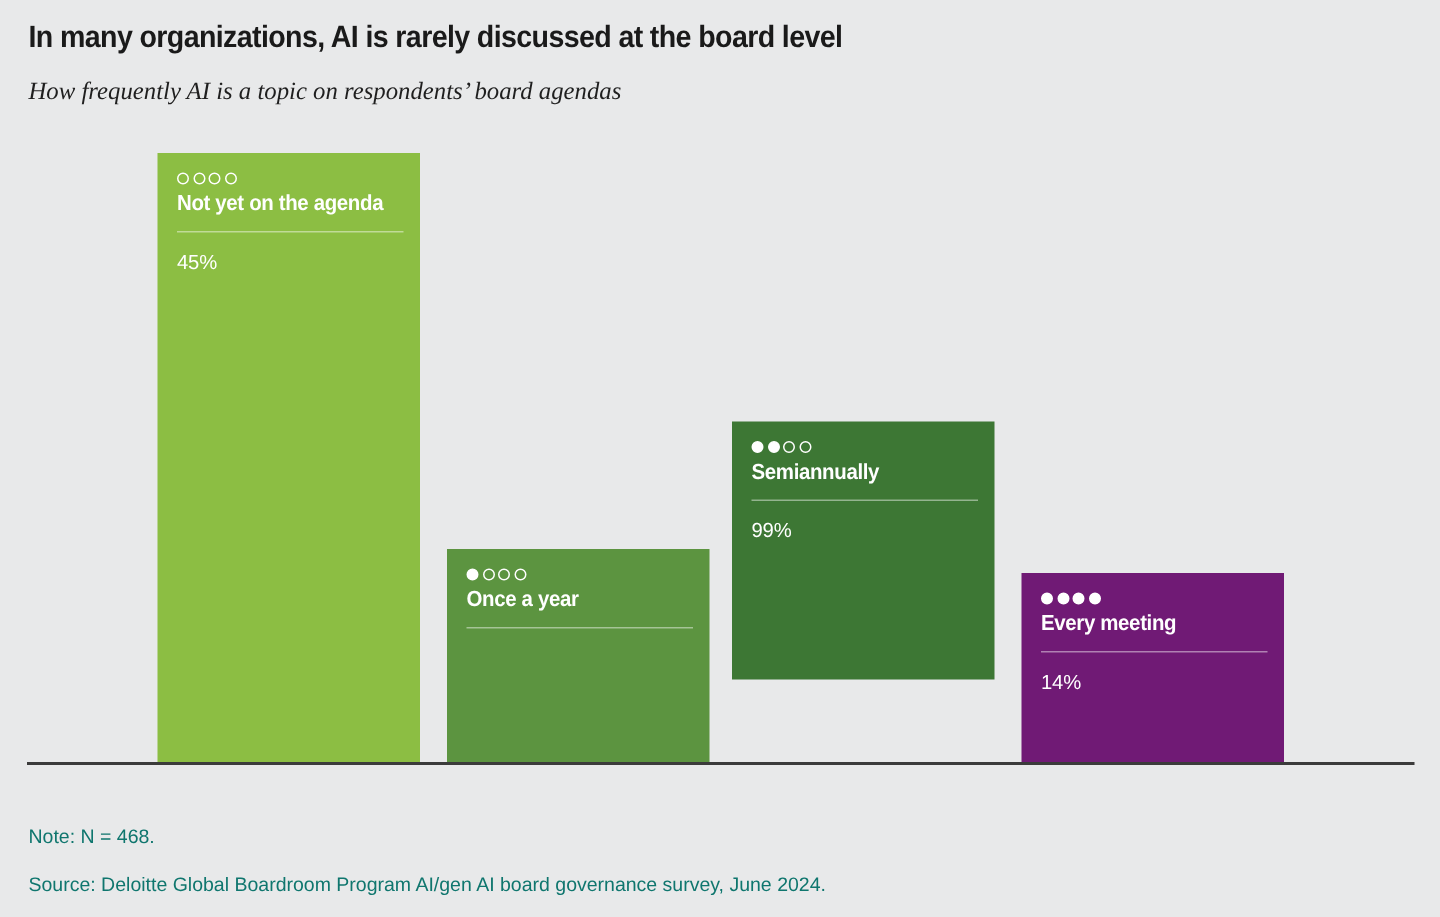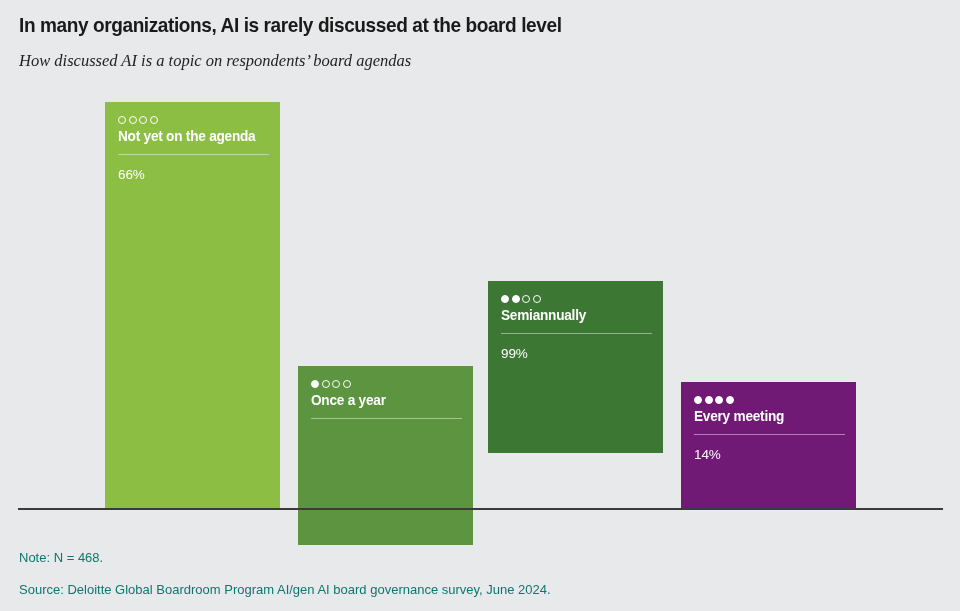--- a/index.html
+++ b/index.html
@@ -145,34 +145,34 @@
   .footnote.note   { top: 549px; }
   .footnote.source { top: 581px; }
 </style>
 </head>
 <body style="background: rgb(232, 233, 234);">
 
 <div id="chart-root">
 
   <div class="chart-title">In many organizations, AI is rarely discussed at the board level</div>
 
-  <div class="chart-subtitle">How discussed AI is a topic on respondents’ board agendas</div>
+  <div class="chart-subtitle">How frequently AI is a topic on respondents’ board agendas</div>
 
   <div class="plot">
 
     <div class="bar" id="bar-0" style="left: 105px; top: 102px; width: 175px; height: 406px; background: rgb(140, 190, 67);">
       <div class="bar-inner">
         <span class="dots" id="dots-0"><span class="dot hollow"></span><span class="dot hollow"></span><span class="dot hollow"></span><span class="dot hollow"></span></span>
         <span class="bar-label">Not yet on the agenda</span>
         <span class="bar-rule"></span>
-        <span class="bar-value">66%</span>
-      </div>
-    </div>
-
-    <div class="bar" id="bar-1" style="left: 298px; top: 366px; width: 175px; height: 179px; background: rgb(92, 148, 64);">
+        <span class="bar-value">45%</span>
+      </div>
+    </div>
+
+    <div class="bar" id="bar-1" style="left: 298px; top: 366px; width: 175px; height: 142px; background: rgb(92, 148, 64);">
       <div class="bar-inner">
         <span class="dots" id="dots-1"><span class="dot filled"></span><span class="dot hollow"></span><span class="dot hollow"></span><span class="dot hollow"></span></span>
         <span class="bar-label">Once a year</span>
         <span class="bar-rule"></span>
       </div>
     </div>
 
     <div class="bar" id="bar-2" style="left: 488px; top: 281px; width: 175px; height: 172px; background: rgb(61, 119, 52);">
       <div class="bar-inner">
         <span class="dots" id="dots-2"><span class="dot filled"></span><span class="dot filled"></span><span class="dot hollow"></span><span class="dot hollow"></span></span>

